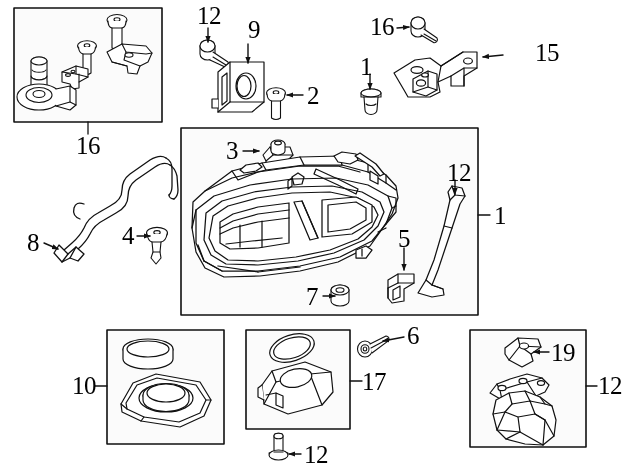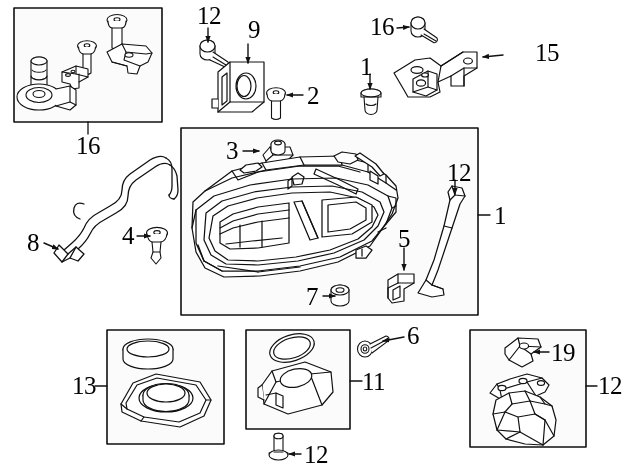--- a/index.html
+++ b/index.html
@@ -381,18 +381,18 @@
   <div class="callout" style="left:76px;top:133px;">16</div>
   <div class="callout" style="left:226px;top:138px;">3</div>
   <div class="callout" style="left:447px;top:160px;">12</div>
   <div class="callout" style="left:494px;top:203px;">1</div>
   <div class="callout" style="left:122px;top:223px;">4</div>
   <div class="callout" style="left:398px;top:226px;">5</div>
   <div class="callout" style="left:27px;top:230px;">8</div>
   <div class="callout" style="left:306px;top:284px;">7</div>
   <div class="callout" style="left:407px;top:323px;">6</div>
   <div class="callout" style="left:551px;top:340px;">19</div>
-  <div class="callout" style="left:362px;top:369px;">11</div>
-  <div class="callout" style="left:72px;top:373px;">13</div>
+  <div class="callout" style="left:362px;top:369px;">17</div>
+  <div class="callout" style="left:72px;top:373px;">10</div>
   <div class="callout" style="left:598px;top:373px;">12</div>
   <div class="callout" style="left:304px;top:442px;">12</div>
 
 </div>
 
 </body></html>

